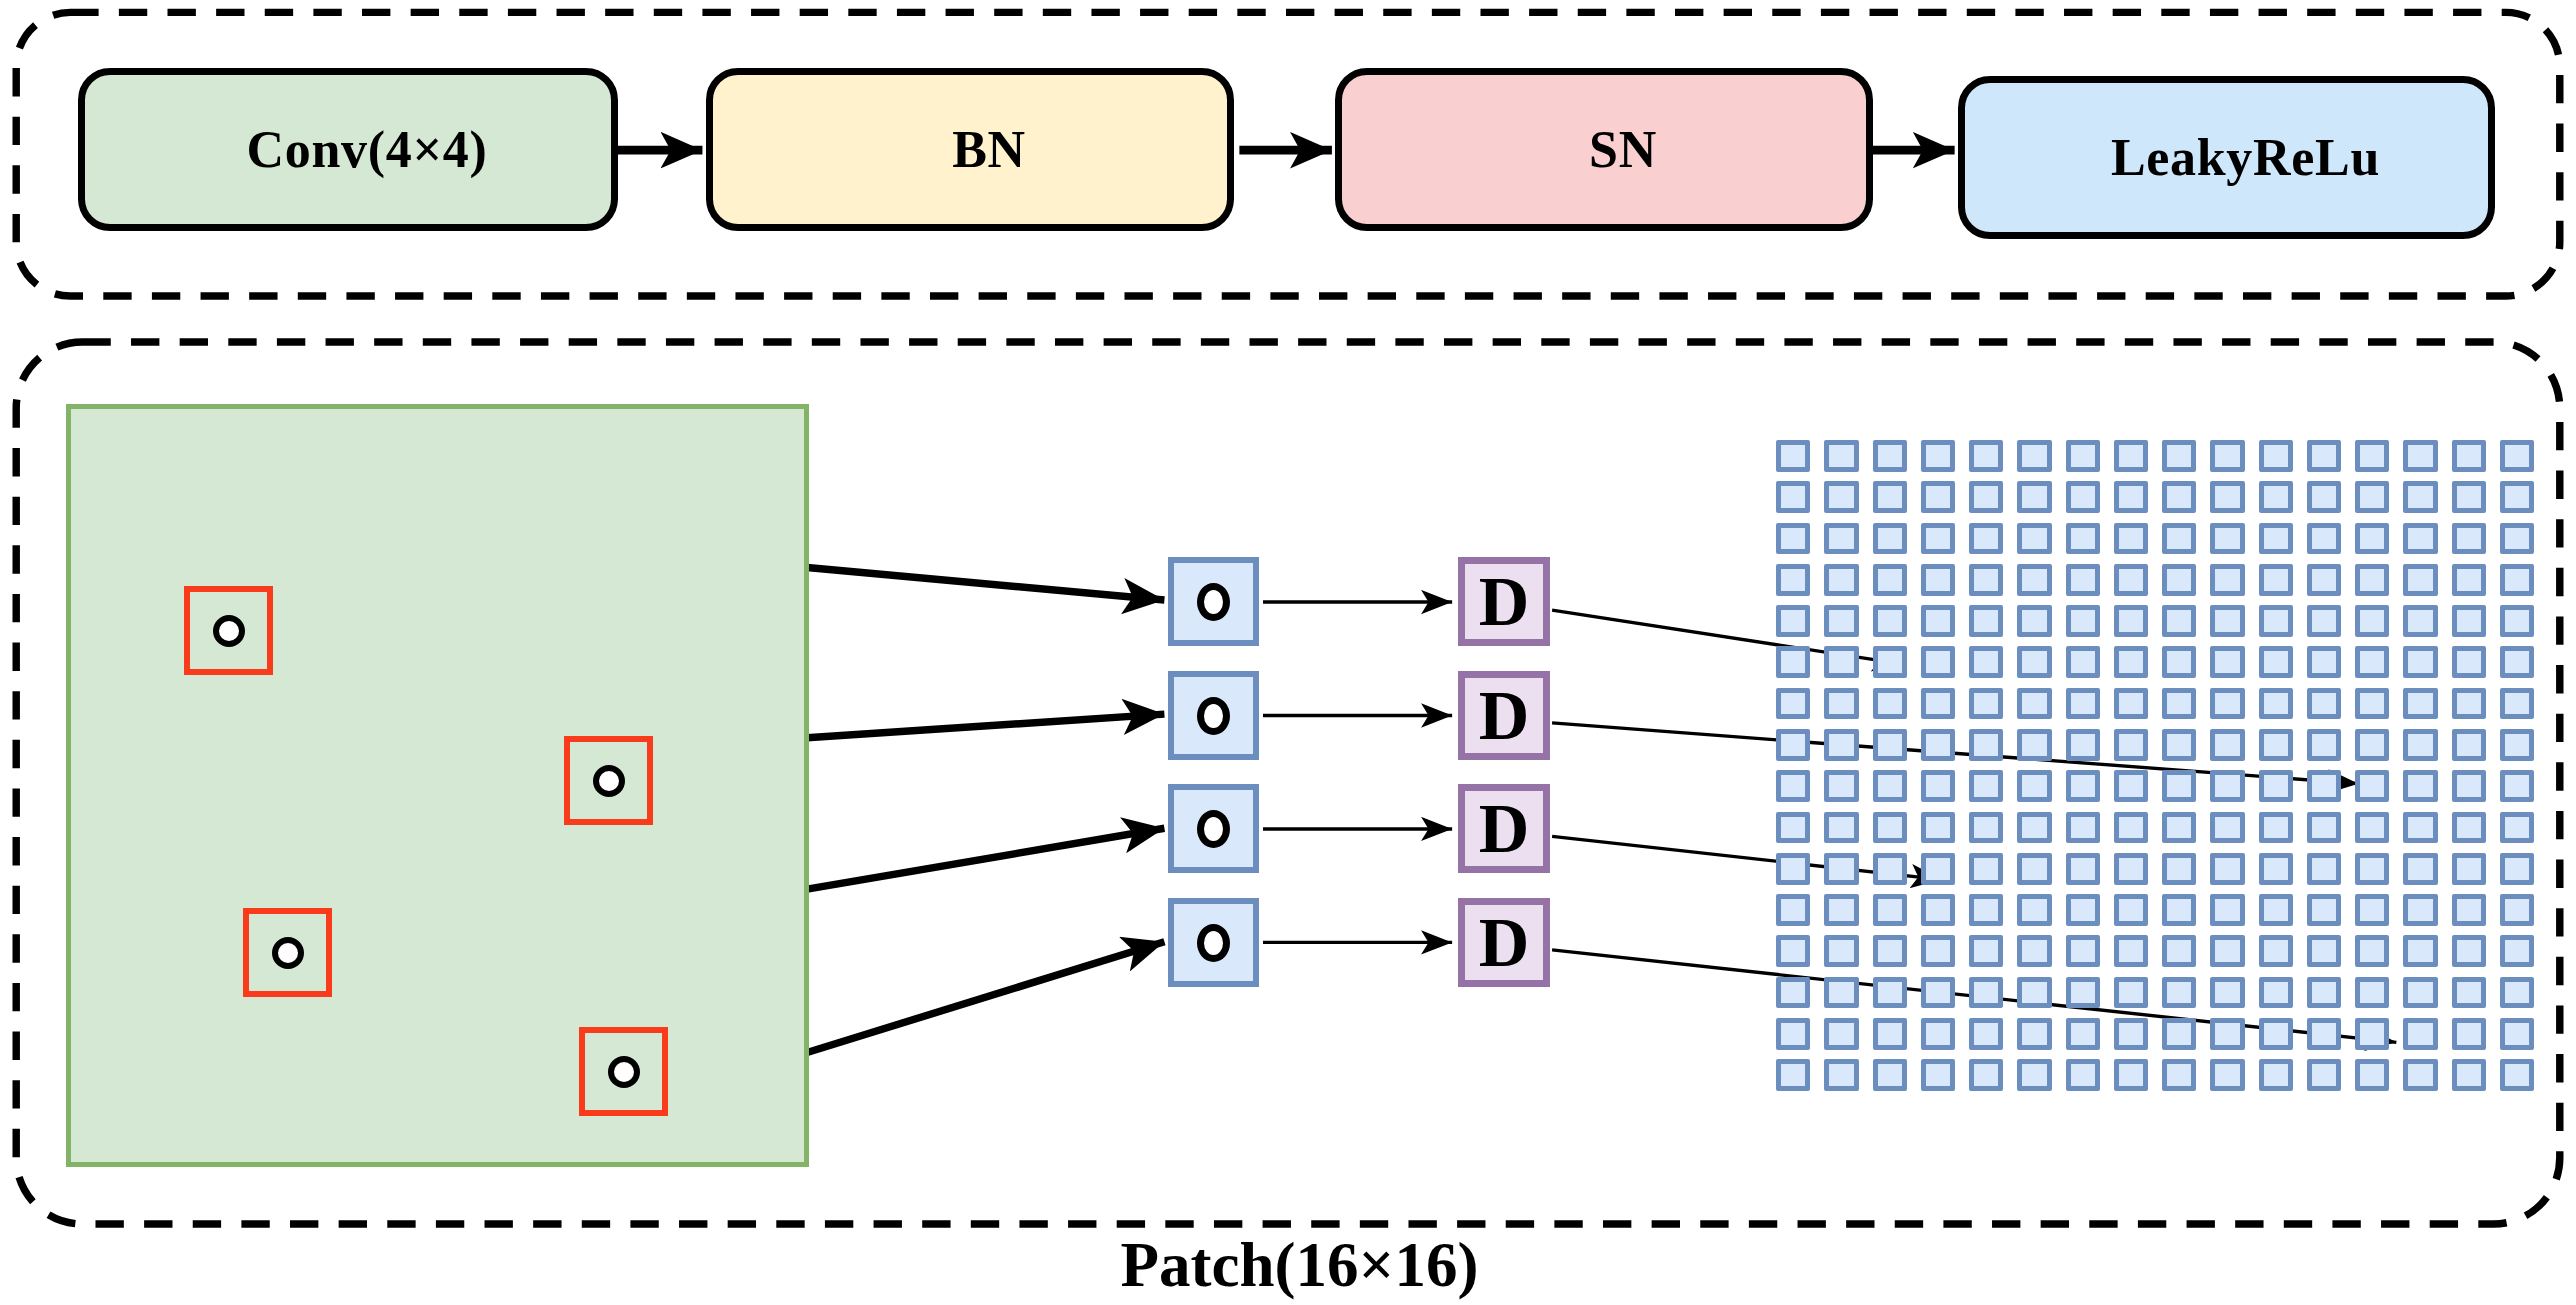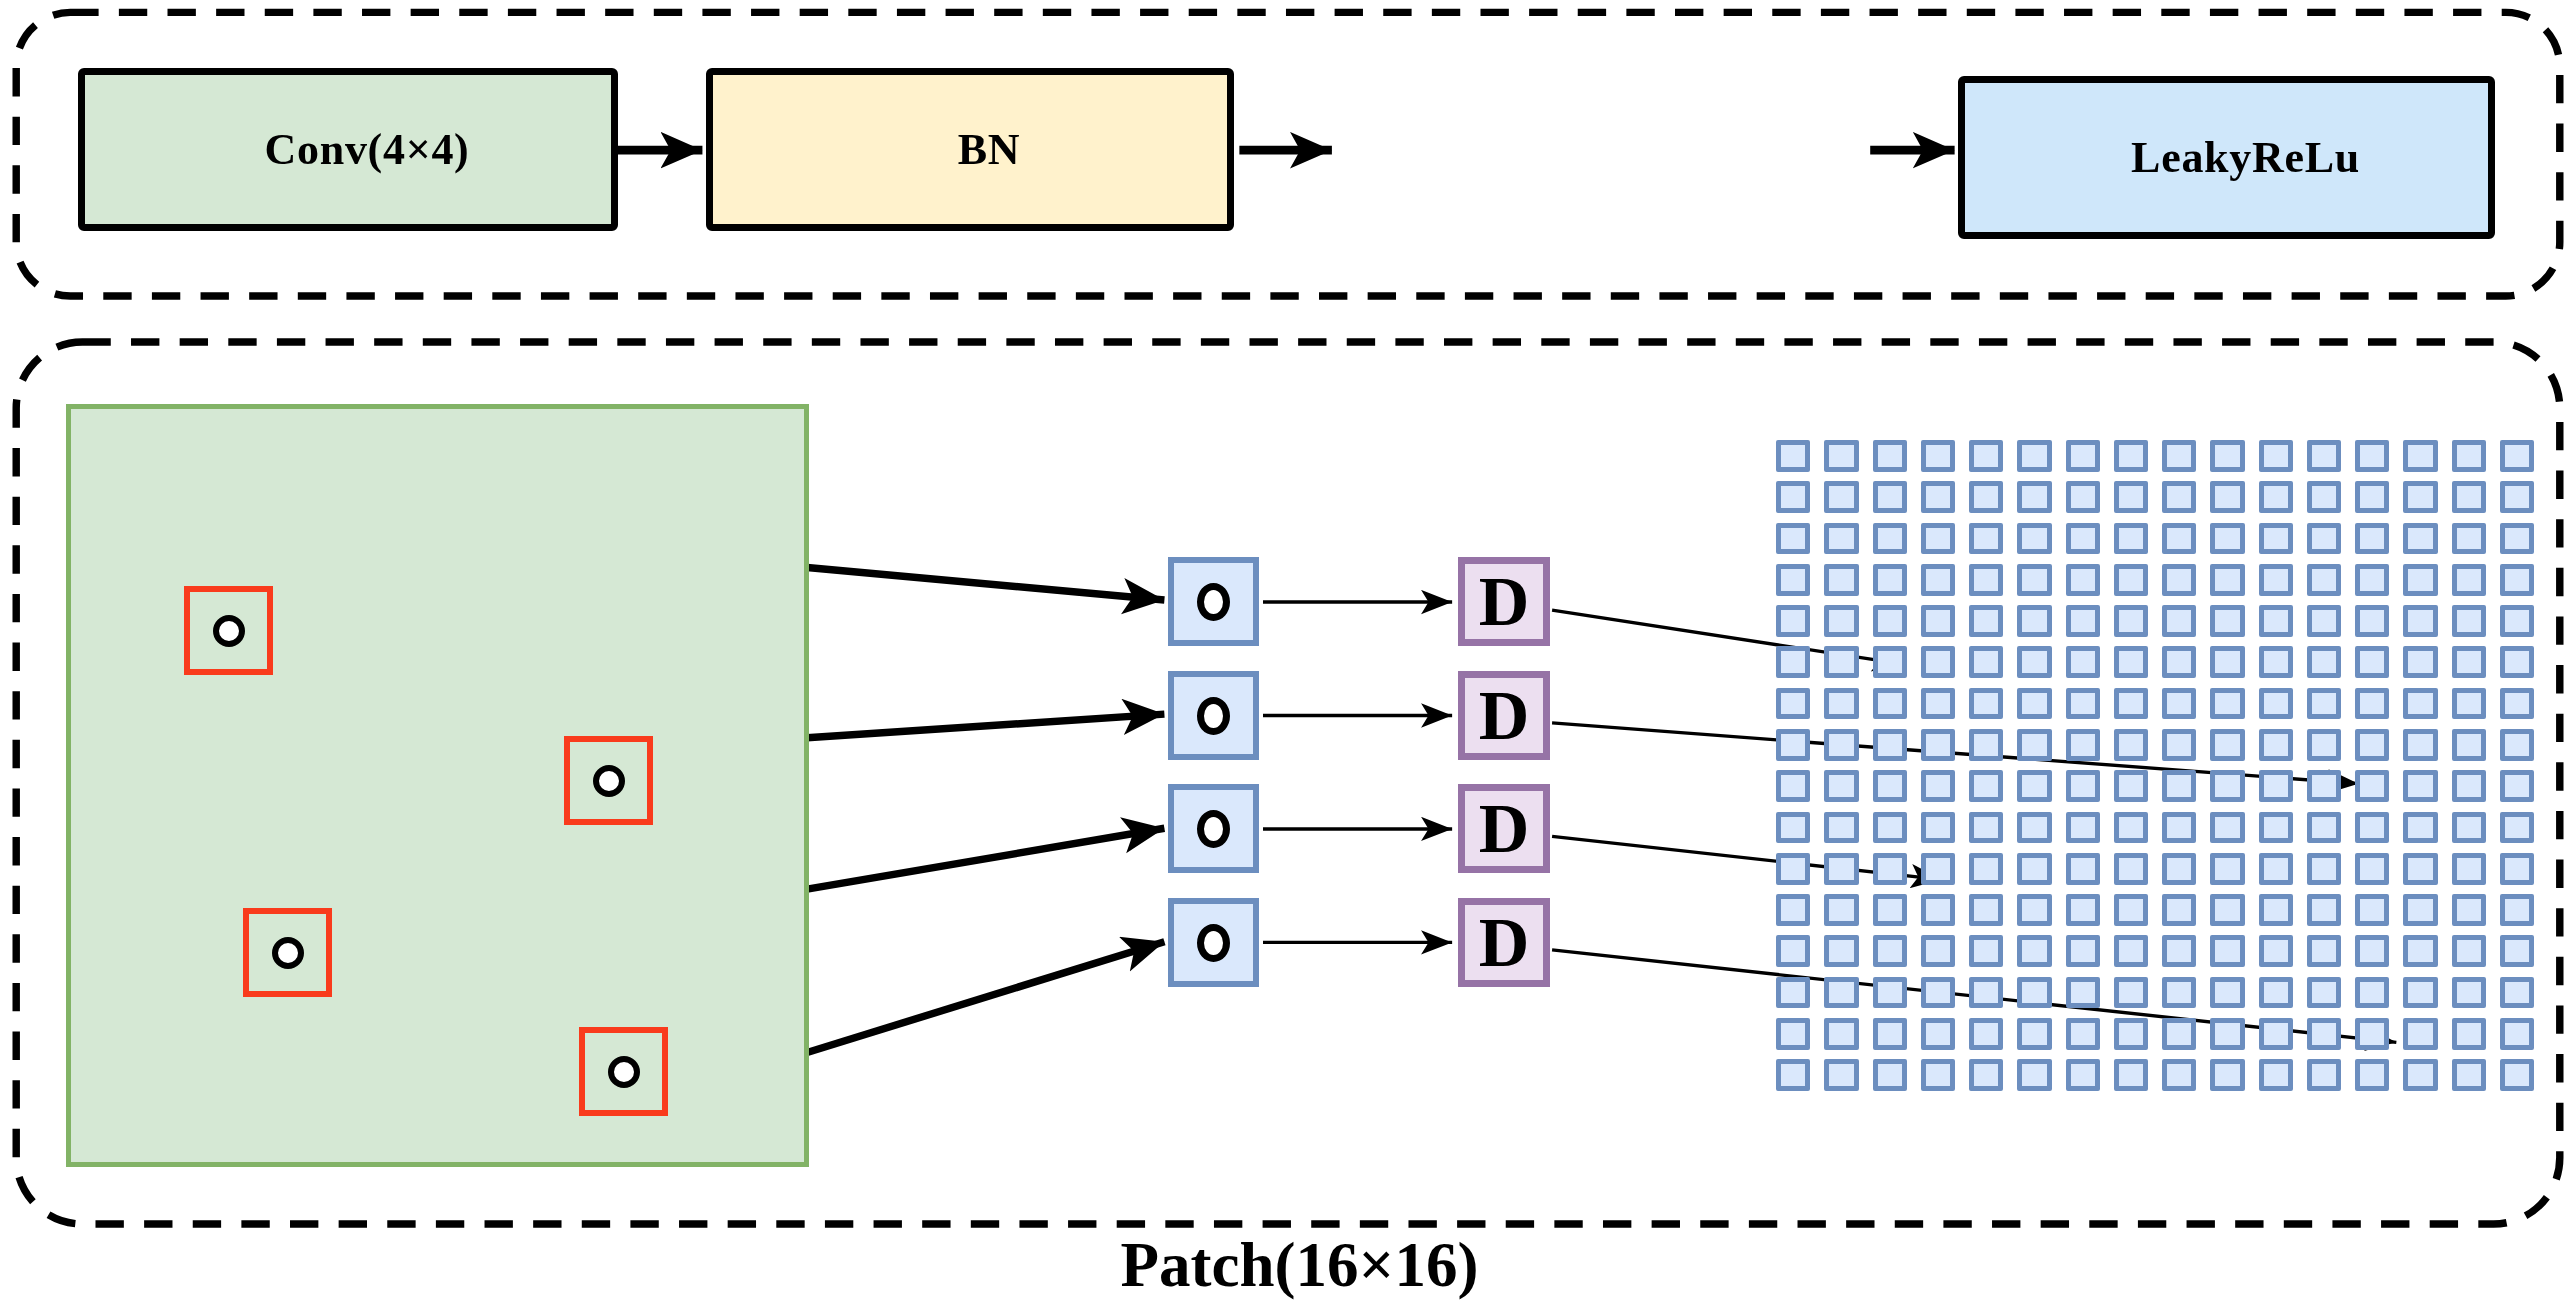--- a/index.html
+++ b/index.html
@@ -4,23 +4,23 @@
 <style>
   html,body{margin:0;padding:0;background:#ffffff;}
   .wrap{
     position:relative;width:2576px;height:1306px;background:#ffffff;overflow:hidden;
     font-family:"Liberation Serif","DejaVu Serif",serif;color:#000;
   }
   .layer{position:absolute;left:0;top:0;width:2576px;height:1306px;}
   
   .tbox{
     position:absolute;top:68px;height:163px;box-sizing:border-box;
-    border:7.4px solid #000;border-radius:6px;
+    border:7.4px solid #000;border-radius:32px;
     display:flex;align-items:center;justify-content:center;
-    font-size:44px;font-weight:bold;letter-spacing:0.7px;padding-left:38px;
+    font-size:52px;font-weight:bold;letter-spacing:0.7px;padding-left:38px;
   }
   .tbox.conv{left:78px;width:540px;background:#d5e8d4;}
   .tbox.bn{left:706px;width:528px;background:#fff2cc;}
   .tbox.sn{left:1335px;width:538px;background:#f9cfcf;}
   .tbox.lrelu{left:1958px;width:537px;background:#cfe7fa;margin-top:8px;}
   
   .green-input{
     position:absolute;left:66px;top:404px;width:743px;height:763px;box-sizing:border-box;
     background:#d5e8d4;border:5.4px solid #82b366;
   }
@@ -101,20 +101,23 @@
     <line x1="2298" y1="1238" x2="2875" y2="1302" stroke="#000" stroke-width="5" marker-end="url(#headSmall)"></line>
     <line x1="2298" y1="1406" x2="3548" y2="1543" stroke="#000" stroke-width="5" marker-end="url(#headSmall)"></line>
   </svg>
 
   <div class="tbox conv">
     <span>Conv(4×4)</span>
   </div>
   <div class="tbox bn">
     <span>BN</span>
   </div>
+  <div class="tbox sn">
+    <span>SN</span>
+  </div>
   <div class="tbox lrelu">
     <span>LeakyReLu</span>
   </div>
 
   <div class="green-input"></div>
   <div class="sample s1">
     <div class="sample-circle"></div>
   </div>
   <div class="sample s2">
     <div class="sample-circle"></div>

